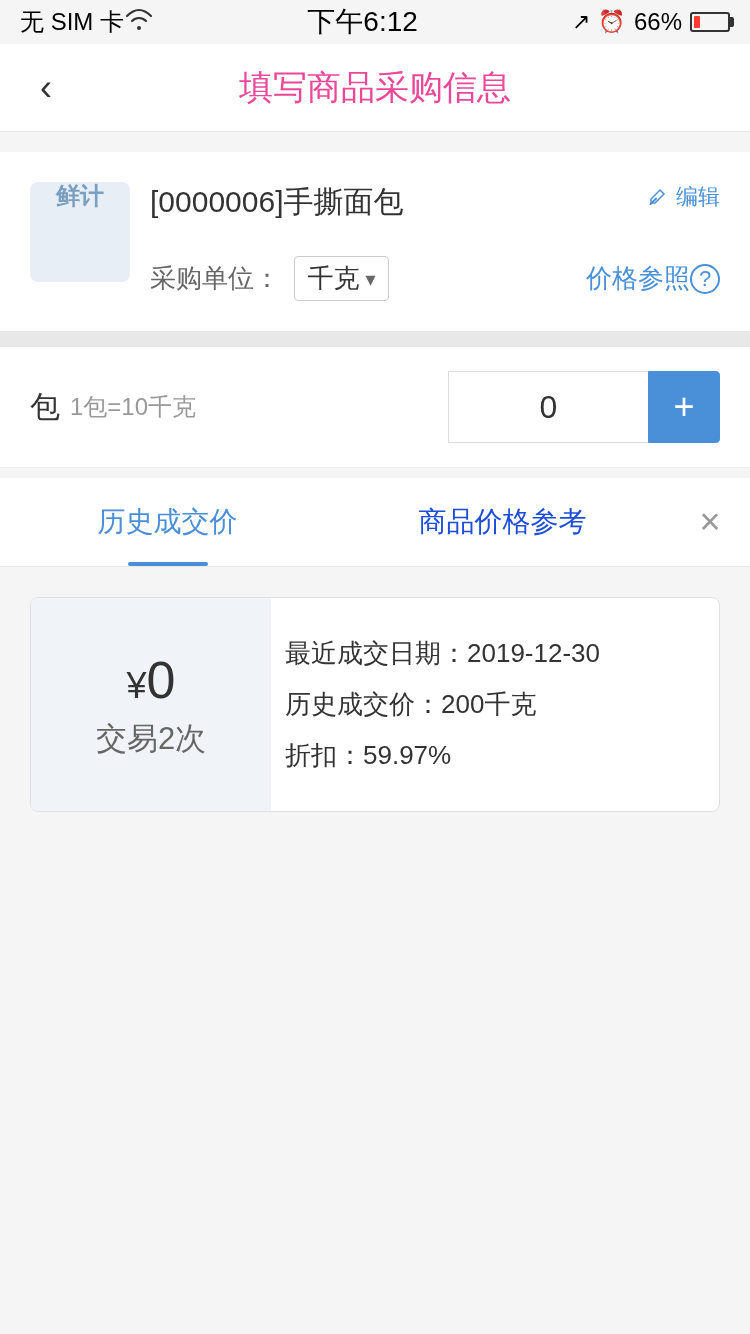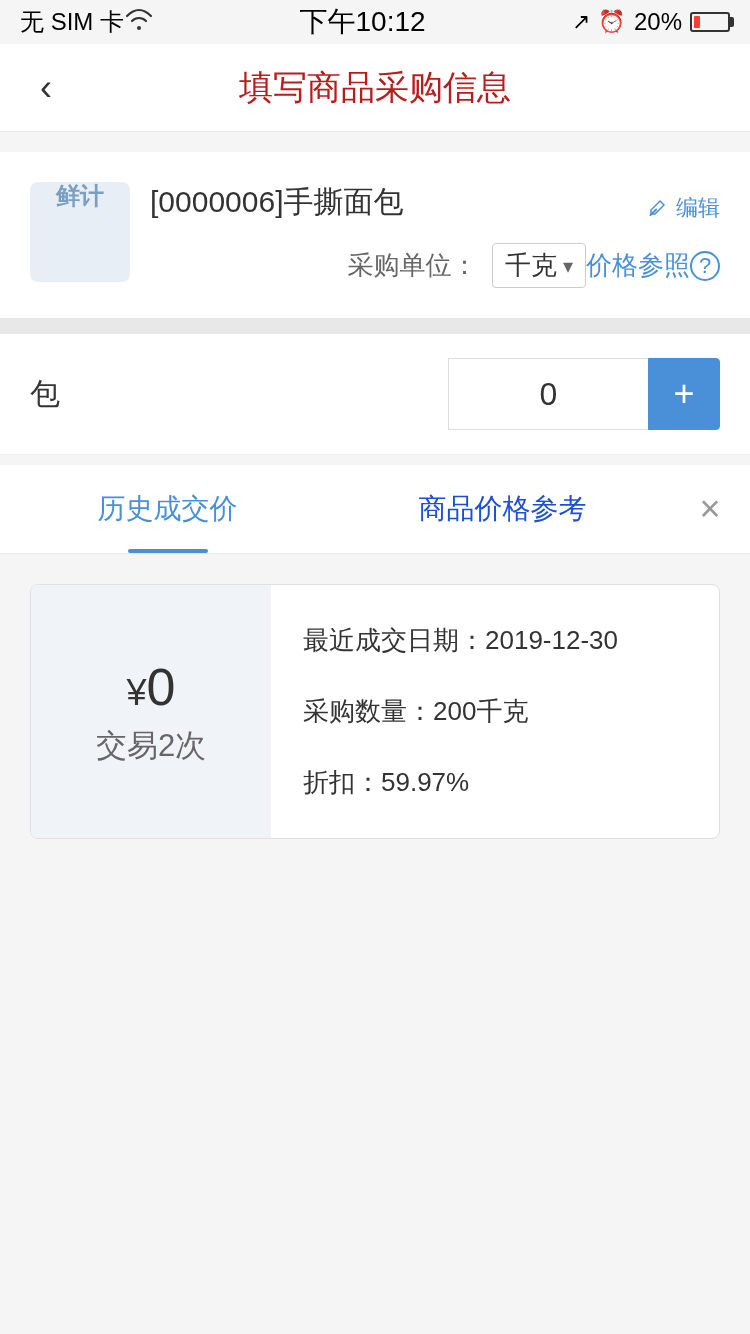--- a/index.html
+++ b/index.html
@@ -84,21 +84,21 @@
       color: #333;
       cursor: pointer;
       padding: 10px;
     }
     .nav-title {
       position: absolute;
       left: 50%;
       transform: translateX(-50%);
       font-size: 34px;
       font-weight: 500;
-      color: #b91c1c;
+      color: #ec4899;
     }
 
     
     .product-card {
       width: 750px;
       background: #fff;
       padding: 30px;
       margin-top: 20px;
       display: flex;
       align-items: flex-start;
@@ -116,41 +116,41 @@
     .product-thumbnail-logo {
       font-size: 36px;
       color: #8fa8c8;
     }
     .product-info {
       flex: 1;
     }
     .product-header {
       display: flex;
       justify-content: space-between;
-      align-items: flex-end;
-      margin-bottom: 20px;
+      align-items: flex-start;
+      margin-bottom: 33px;
       gap: 32px;
     }
     .product-name {
       font-size: 30px;
       color: #333;
       font-weight: 500;
     }
     .edit-link {
       font-size: 22px;
       color: #4a90d9;
       display: flex;
       align-items: center;
       gap: 4px;
       cursor: pointer;
     }
     .product-unit-row {
       display: flex;
       align-items: center;
-      justify-content: flex-end;
+      justify-content: space-between;
     }
     .unit-label {
       font-size: 26px;
       color: #666;
     }
     .unit-selector {
       display: inline-flex;
       align-items: center;
       border: 1px solid #ccc;
       border-radius: 4px;
@@ -326,24 +326,24 @@
     .price-currency {
       font-size: 36px;
     }
     .price-count {
       font-size: 31px;
       color: #666;
       margin-top: 8px;
     }
     .price-card-right {
       flex: 1;
-      padding: 36px 32px;
+      padding: 36px 14px;
       display: flex;
       flex-direction: column;
-      gap: 32px;
+      gap: 12px;
     }
     .price-detail-row {
       font-size: 26px;
       color: #333;
       line-height: 1.5;
     }
   </style>
 </head>
 <body>
 
@@ -351,25 +351,25 @@
   <div class="status-left">
     <span>无 SIM 卡</span>
     <span>
       <svg width="28" height="22" viewBox="0 0 28 22">
         <path d="M14 18a2 2 0 1 1 0 4 2 2 0 0 1 0-4z" fill="#333"></path>
         <path d="M7 13c1.9-1.9 4.5-3 7-3s5.1 1.1 7 3" stroke="#333" stroke-width="2.2" fill="none" stroke-linecap="round"></path>
         <path d="M2 8C5.8 4.2 10.6 2 14 2s8.2 2.2 12 6" stroke="#333" stroke-width="2.2" fill="none" stroke-linecap="round"></path>
       </svg>
     </span>
   </div>
-  <div class="status-center">下午10:12</div>
+  <div class="status-center">下午6:12</div>
   <div class="status-right">
     <span style="font-size:22px;">↗</span>
     <span style="font-size:22px;">⏰</span>
-    <span>20%</span>
+    <span>66%</span>
     <span class="battery-icon">
       <span class="battery-fill"></span>
     </span>
   </div>
 </div>
 
 <div class="nav-bar">
   <span class="nav-back">‹</span>
   <span class="nav-title">填写商品采购信息</span>
 </div>
@@ -405,20 +405,21 @@
       </div>
     </div>
   </div>
 </div>
 
 <div class="divider"></div>
 
 <div class="quantity-row">
   <div class="quantity-label">
     <span class="qty-unit">包</span>
+    <span class="qty-hint">1包=10千克</span>
   </div>
   <div class="quantity-input-group">
     <input class="quantity-input" type="text" value="0" style="">
     <div class="qty-plus-btn">
       <span>+</span>
     </div>
   </div>
 </div>
 
 <div class="tab-panel">
@@ -441,21 +442,21 @@
         <div class="price-amount">
           <span class="price-currency">¥</span><span>0</span>
         </div>
         <div class="price-count">交易2次</div>
       </div>
       <div class="price-card-right">
         <div class="price-detail-row">
           <span>最近成交日期：</span><span>2019-12-30</span>
         </div>
         <div class="price-detail-row">
-          <span>采购数量：</span><span>200千克</span>
+          <span>历史成交价：</span><span>200千克</span>
         </div>
         <div class="price-detail-row">
           <span>折扣：</span><span>59.97%</span>
         </div>
       </div>
     </div>
   </div>
 </div>
 
 </body></html>

